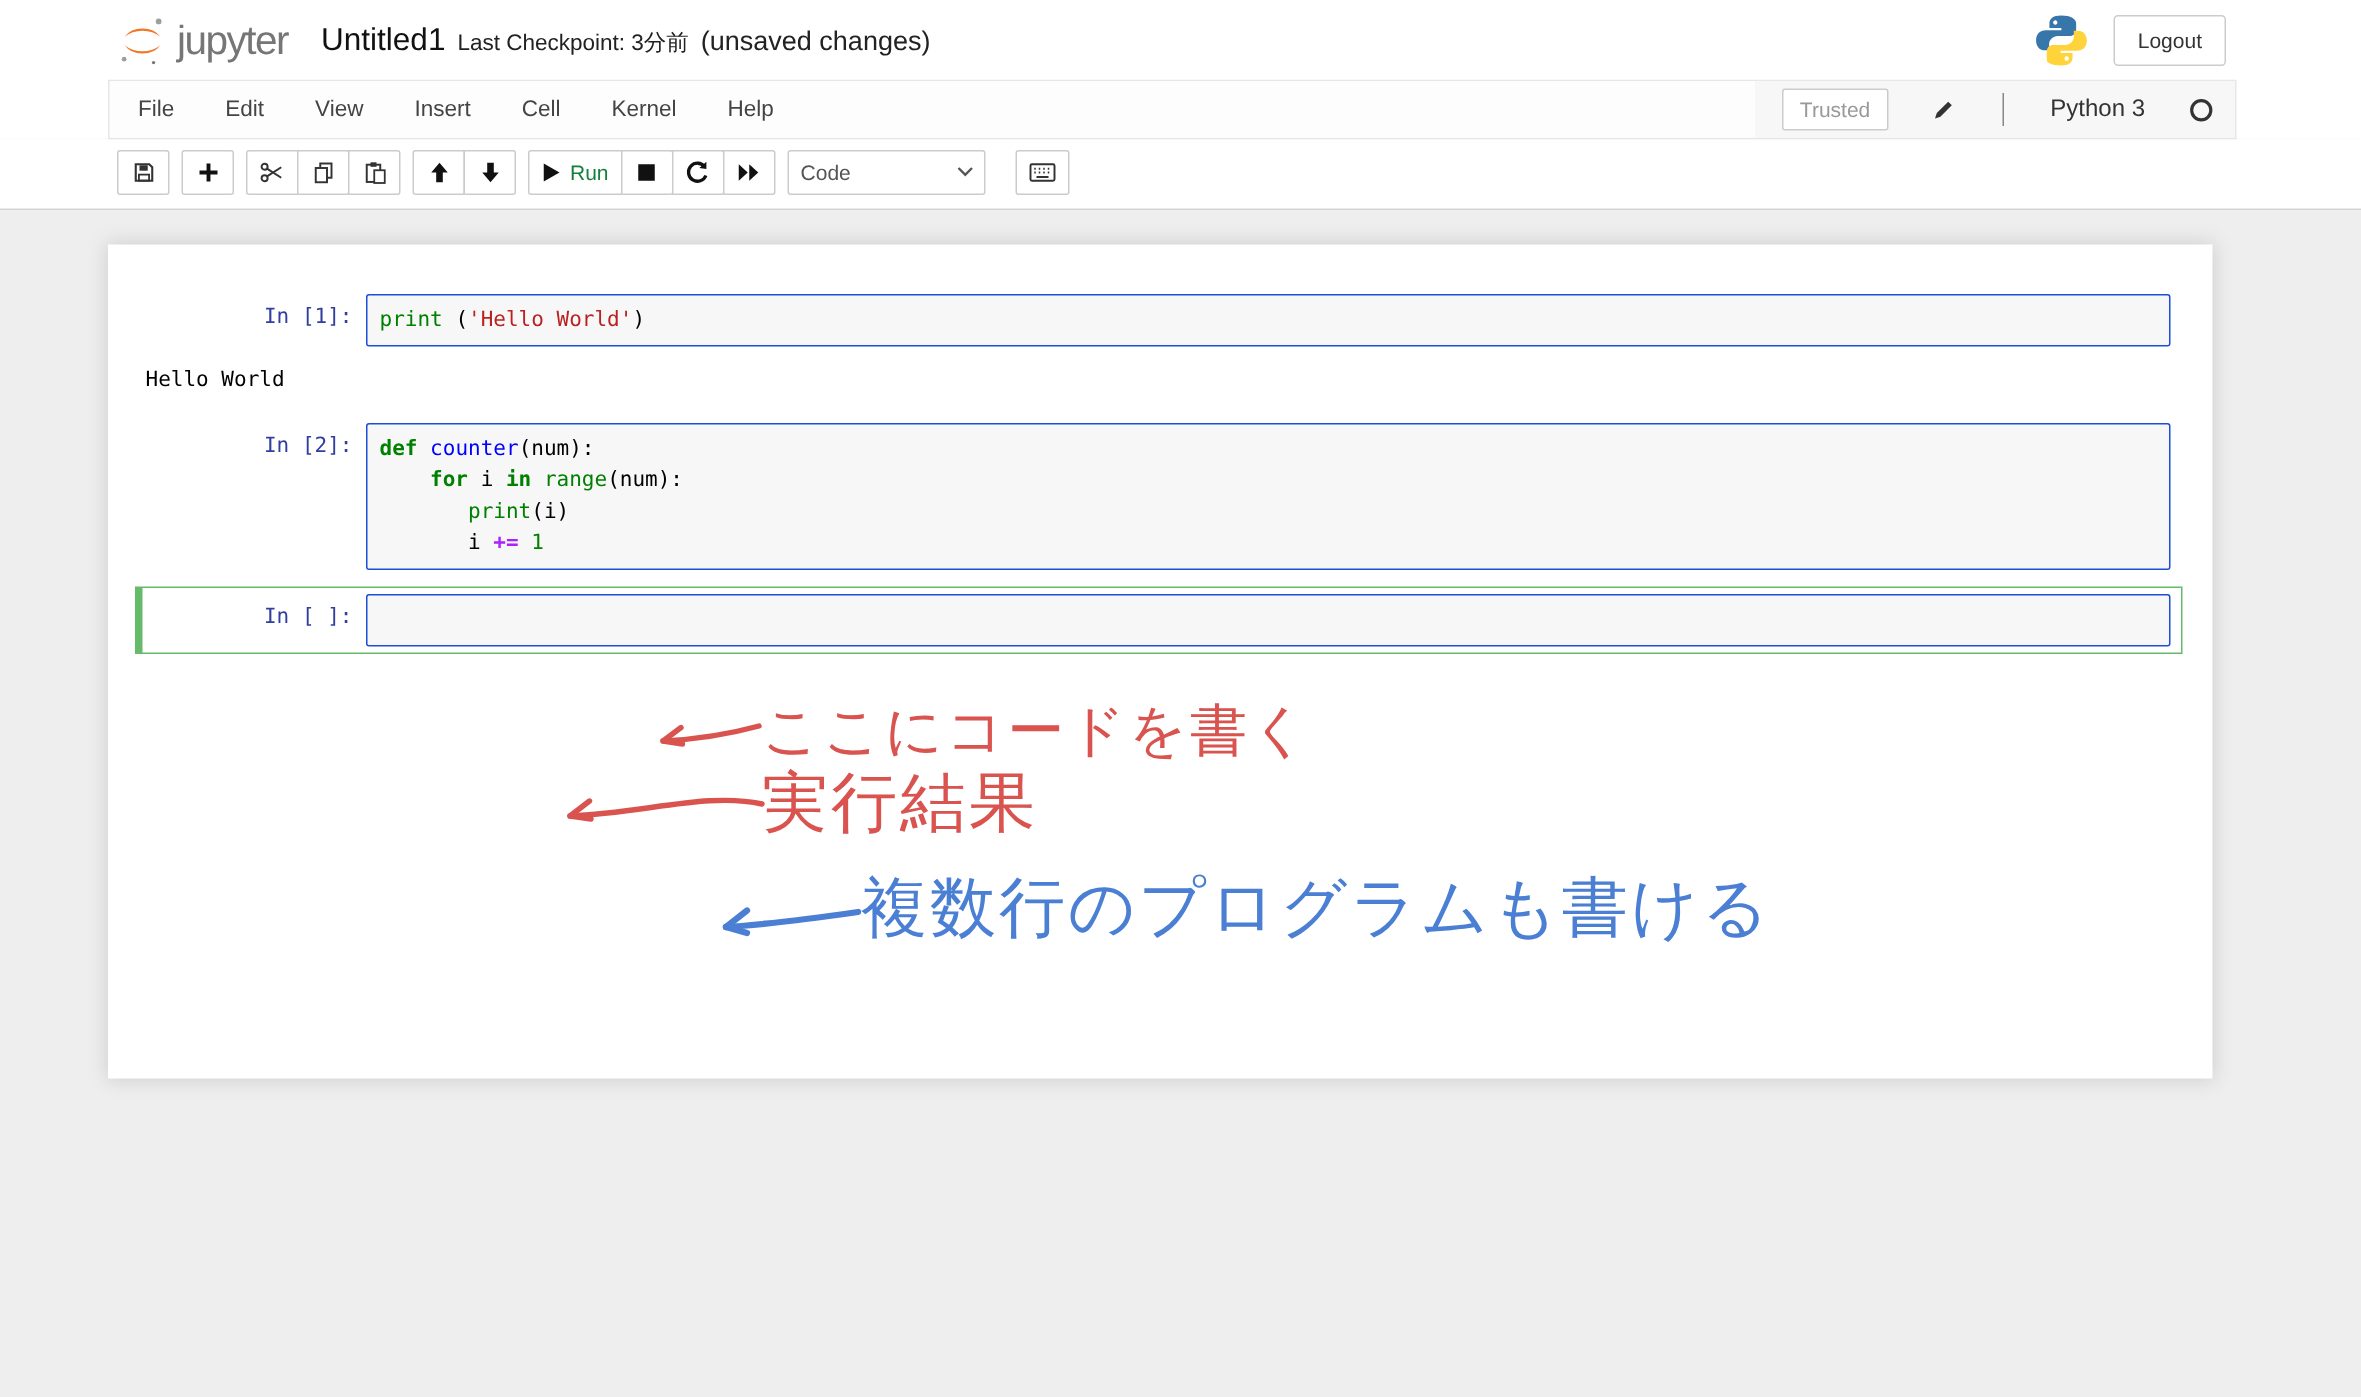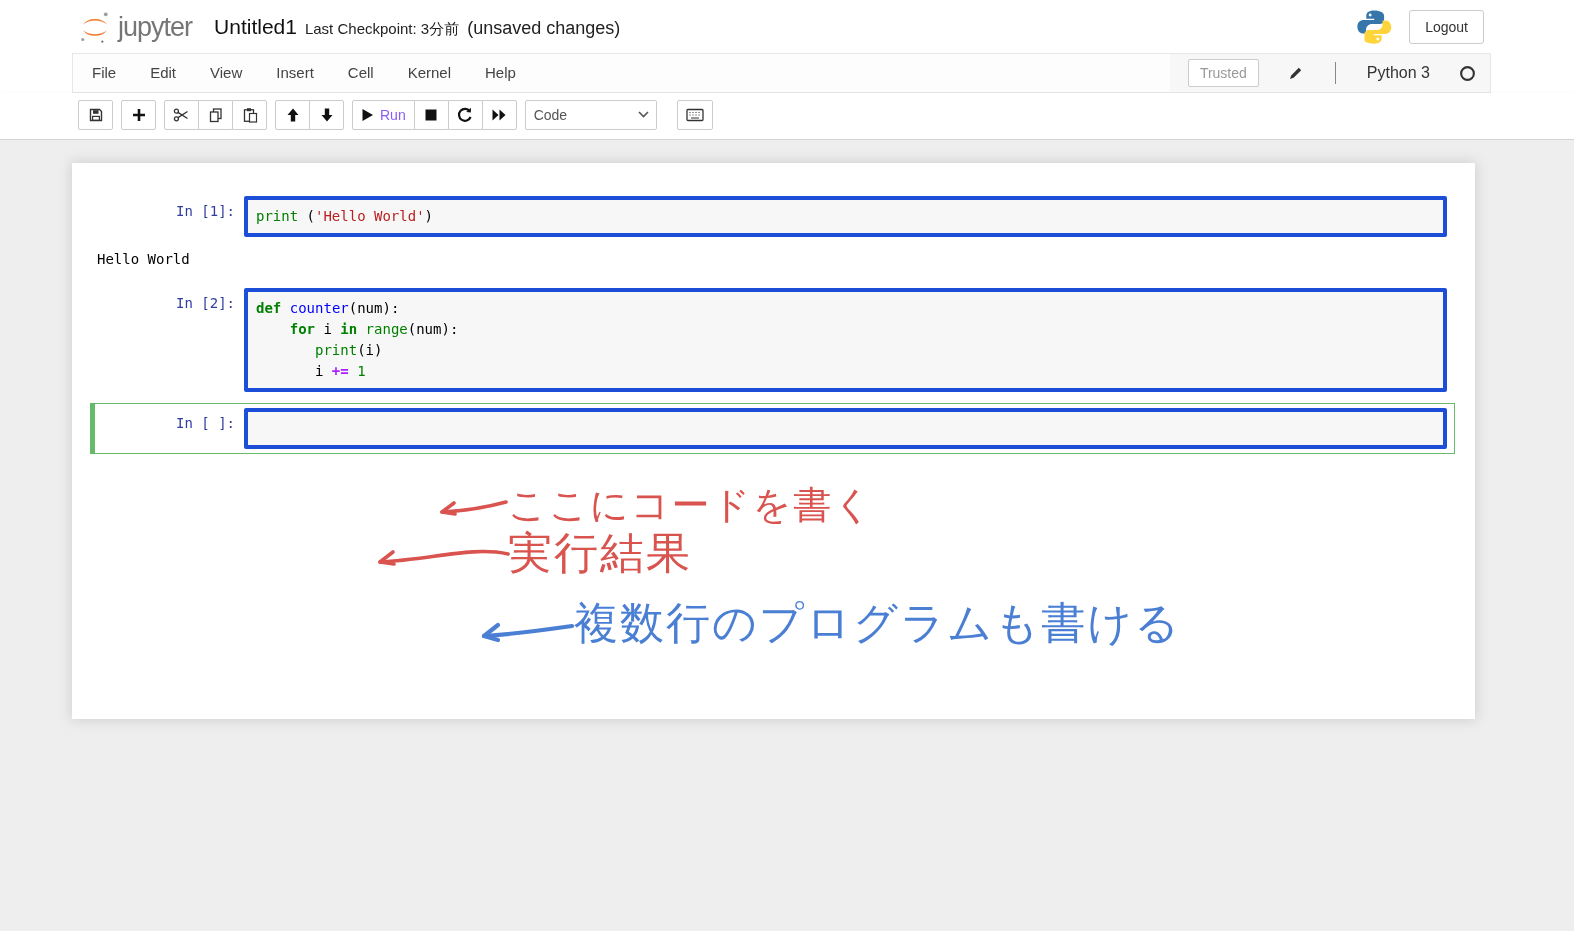--- a/index.html
+++ b/index.html
@@ -26,40 +26,40 @@
   .menu-item:first-child { padding-left:19px; }
   .menu-right { margin-left:auto; height:100%; display:flex; align-items:center; gap:29px; padding:0 14px 0 18px; background:#f7f7f7; }
   .trusted { border:1px solid #ccc; background:#fff; color:#999; font-size:14px; padding:5px 11px; border-radius:2px; }
   .vdiv { width:1px; height:22px; background:#888; margin:0 2px; }
   .kernel-name { font-size:16px; color:#333; }
 
   
   .toolbar { background:#fff; padding:7px 0 9px 78px; border-bottom:1px solid #d4d4d4; box-shadow:0 1px 3px rgba(0,0,0,0.08); display:flex; align-items:center; }
   .btn-group { display:flex; margin-right:8px; }
   .tbtn { height:30px; min-width:35px; padding:0 8px; background:#fff; border:1px solid #ccc; border-radius:2px;
-          display:inline-flex; align-items:center; justify-content:center; gap:6px; cursor:pointer; color:#8b5cf6; font-size:14px; }
+          display:inline-flex; align-items:center; justify-content:center; gap:6px; cursor:pointer; color:#15803d; font-size:14px; }
   .btn-group .tbtn + .tbtn { margin-left:-1px; border-radius:0 2px 2px 0; }
   .btn-group .tbtn:first-child { border-radius:2px 0 0 2px; }
   .btn-group .tbtn:only-child { border-radius:2px; }
   .select-wrap { position:relative; margin-right:20px; }
   .cell-type { appearance:none; -webkit-appearance:none; width:132px; height:30px; border:1px solid #ccc; border-radius:2px;
                background:#fff; font-size:14px; color:#555; padding:0 24px 0 8px; }
   .select-wrap svg { position:absolute; right:8px; top:11px; pointer-events:none; }
 
   
   .page-body { background:#eee; height:794px; padding-top:23px; }
   .notebook { width:1403px; margin-left:72px; min-height:556px; background:#fff;
               box-shadow:0 0 12px 1px rgba(87,87,87,0.2); padding:28px 0 28px 0; position:relative; }
   .cell { border:1px solid transparent; margin:0 20px 6px 18px; padding:4px 7px 4px 0; }
   .cell.selected { border-color:#66bb6a; border-left-width:5px; }
   .cell-row { display:flex; }
   .prompt { width:153px; flex:none; text-align:right; padding:7px 9px 0 0;
             font-family:"DejaVu Sans Mono", monospace; font-size:14px; color:#303f9f; }
   .cell.selected .prompt { width:149px; }
-  .input-area { flex:1; border:4px solid #1d4ed8; background:#f7f7f7; border-radius:2px; padding:6px 8px;
+  .input-area { flex:1; border:1px solid #1d4ed8; background:#f7f7f7; border-radius:2px; padding:6px 8px;
                 font-family:"DejaVu Sans Mono", monospace; font-size:14px; line-height:21px; }
   .code-line { white-space:pre; }
   .output-area { padding:12px 0 2px 6px; font-family:"DejaVu Sans Mono", monospace;
                  font-size:14px; line-height:21px; color:#000; }
   .tok-kw { color:#008000; font-weight:bold; }
   .tok-defname { color:#0000ff; }
   .tok-builtin { color:#008000; }
   .tok-str { color:#ba2121; }
   .tok-num { color:#008000; }
   .tok-op { color:#aa22ff; font-weight:bold; }

